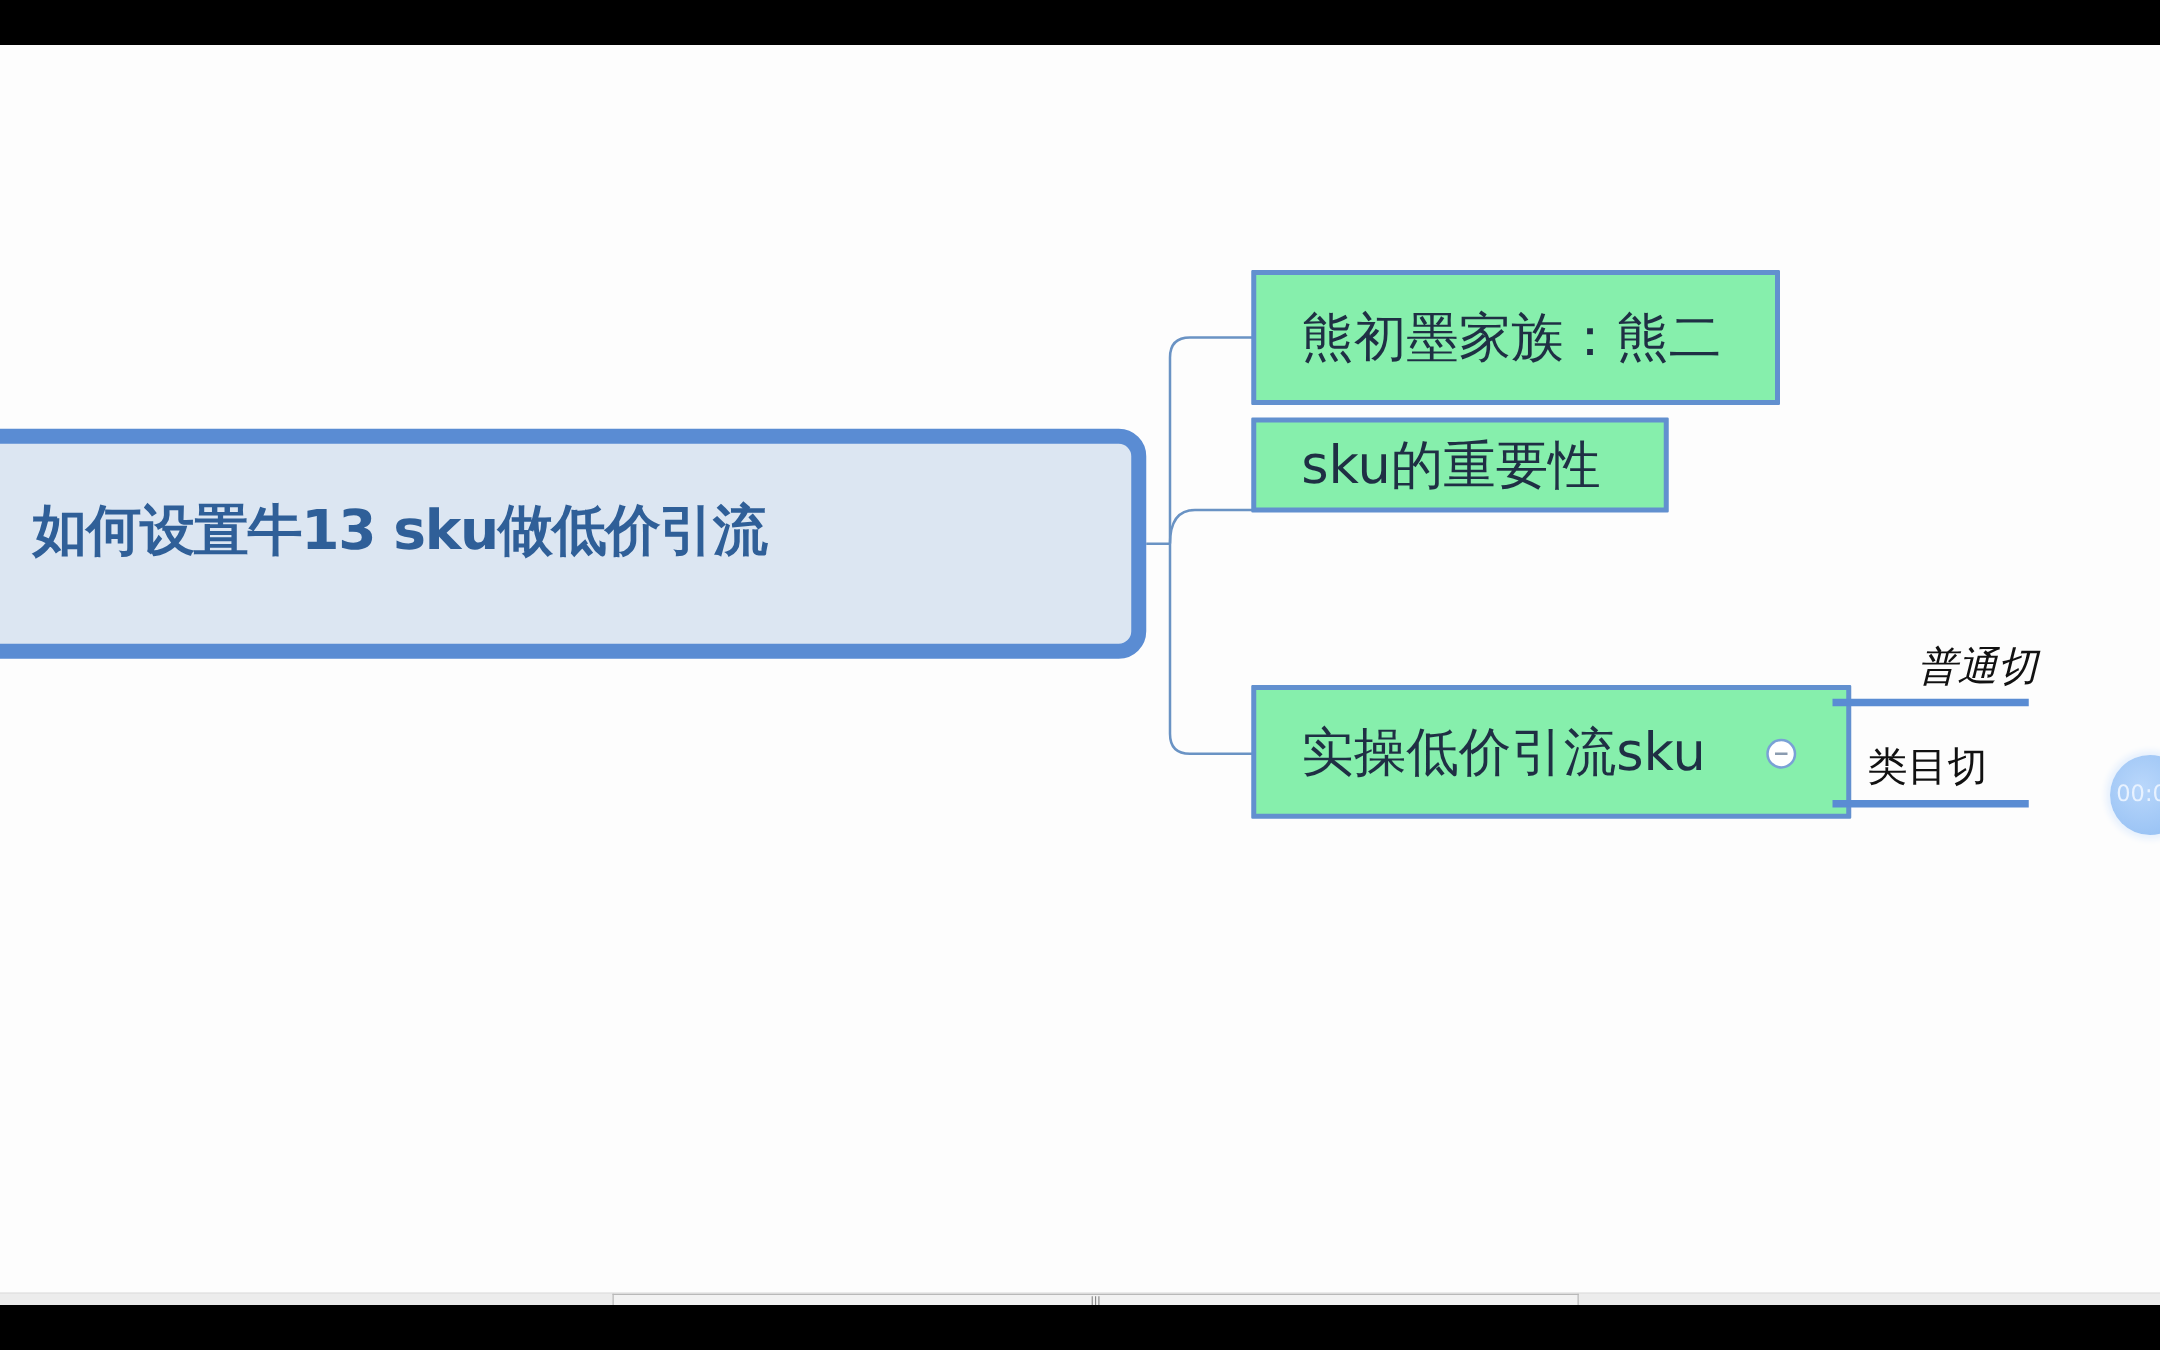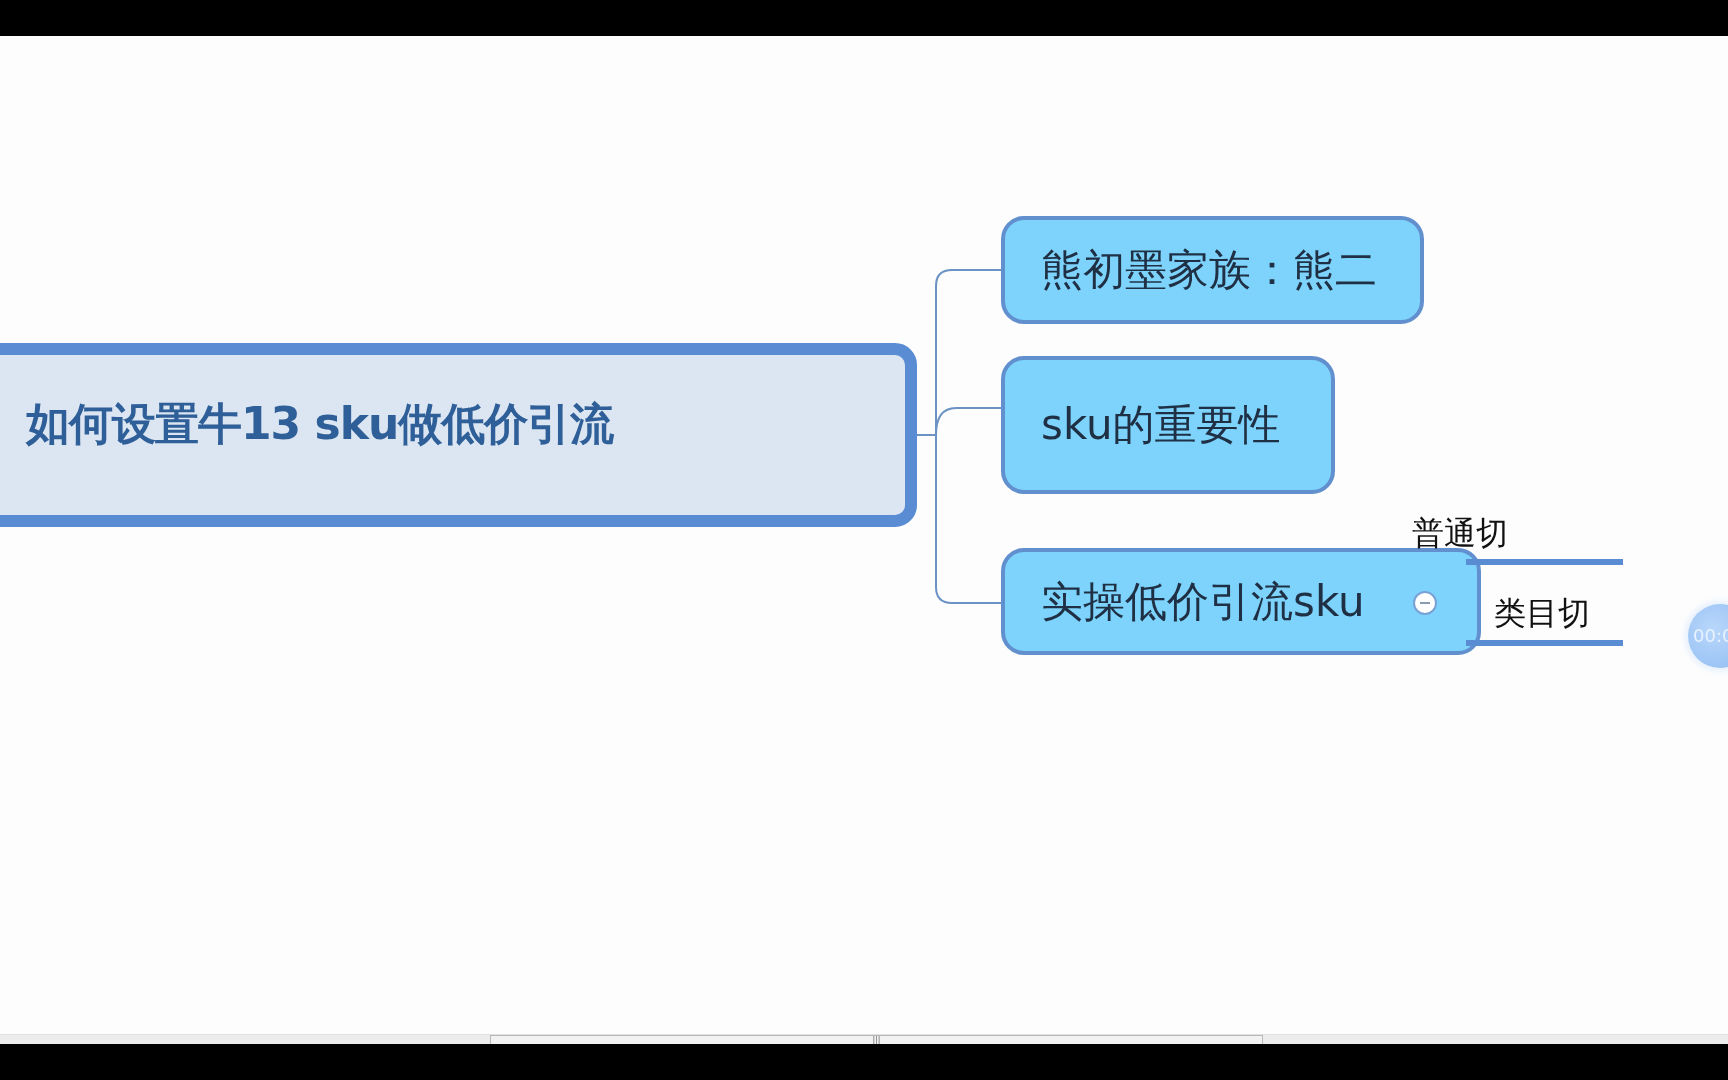--- a/index.html
+++ b/index.html
@@ -5,21 +5,21 @@
   html, body { margin:0; padding:0; }
   body { width:1728px; height:1080px; position:relative; overflow:hidden; background:#fdfdfd; font-family:"DejaVu Sans", sans-serif; }
   .topbar { position:absolute; left:0; top:0; width:1728px; height:36px; background:#000; }
   .bottombar { position:absolute; left:0; top:1044px; width:1728px; height:36px; background:#000; }
   .hscroll { position:absolute; left:0; top:1034px; width:1728px; height:10px; background:#ececec; border-top:1px solid #e0e0e0; }
   .hthumb { position:absolute; left:490px; top:1035px; width:773px; height:10px; background:#f2f2f2; border:1px solid #b8b8b8; border-bottom:none; box-sizing:border-box; }
   .grip { position:absolute; left:50%; top:1px; transform:translateX(-50%); font-size:8px; line-height:8px; color:#666; }
   .canvas { position:absolute; left:0; top:36px; width:1728px; height:998px; }
   .main-topic { position:absolute; left:-40px; top:343px; width:957px; height:184px; box-sizing:border-box; background:#dce6f2; border:12px solid #5a8cd3; border-radius:22px; }
   .main-title { position:absolute; left:54px; top:40px; font-family:"DejaVu Sans", sans-serif; font-weight:bold; font-size:44px; color:#2f5f98; white-space:nowrap; letter-spacing:-1px; }
-  .sub-topic { position:absolute; box-sizing:border-box; background:#7dd3fc; border:4px solid #6290cf; border-radius:23px; }
+  .sub-topic { position:absolute; box-sizing:border-box; background:#86efac; border:4px solid #6290cf; border-radius:1px; }
   .sub-label { position:absolute; left:36px; top:50%; transform:translateY(-50%); font-size:42px; color:#1f2f44; white-space:nowrap; }
   .line { position:absolute; background:#6a93c4; }
   .collapse { position:absolute; left:1413px; top:591px; width:24px; height:24px; box-sizing:border-box; border:2px solid #7aa1d6; border-radius:50%; background:#fff; }
   .collapse::after { content:""; position:absolute; left:5px; top:9px; width:10px; height:2px; background:#8a9bb0; }
   .leaf-label { position:absolute; font-size:32px; color:#111; white-space:nowrap; }
   .leaf-underline { position:absolute; height:6px; background:#5a8cd3; }
   .timer { position:absolute; left:1688px; top:604px; width:64px; height:64px; border-radius:50%; background:radial-gradient(circle at 40% 40%, #b9d7fb, #8fbcf2); box-shadow:0 0 6px 3px #e4effd; }
   .timer span { position:absolute; left:5px; top:21px; font-size:18px; color:#e8f2ff; }
 </style>
 </head>
@@ -42,31 +42,31 @@
 </svg>
 
 <div class="main-topic">
   <div class="main-title">如何设置牛13 sku做低价引流</div>
 </div>
 
 <div class="sub-topic" style="left:1001px; top:216px; width:423px; height:108px;">
   <div class="sub-label">熊初墨家族：熊二</div>
 </div>
 
-<div class="sub-topic" style="left:1001px; top:356px; width:334px; height:138px;">
+<div class="sub-topic" style="left:1001px; top:334px; width:334px; height:76px;">
   <div class="sub-label">sku的重要性</div>
 </div>
 
 <div class="sub-topic" style="left:1001px; top:548px; width:480px; height:107px;">
   <div class="sub-label">实操低价引流sku</div>
 </div>
 
 <div class="collapse"></div>
 
-<div class="leaf-label" style="left:1412px; top:512px;">普通切</div>
+<div class="leaf-label" style="left:1534px; top:512px;font-style:italic;">普通切</div>
 <div class="leaf-underline" style="left:1466px; top:559px; width:157px;"></div>
 
 <div class="leaf-label" style="left:1494px; top:592px;font-family:Liberation Serif, serif;">类目切</div>
 <div class="leaf-underline" style="left:1466px; top:640px; width:157px;"></div>
 
 <div class="timer">
   <span>00:00</span>
 </div>
 
 <div class="hscroll"></div>

